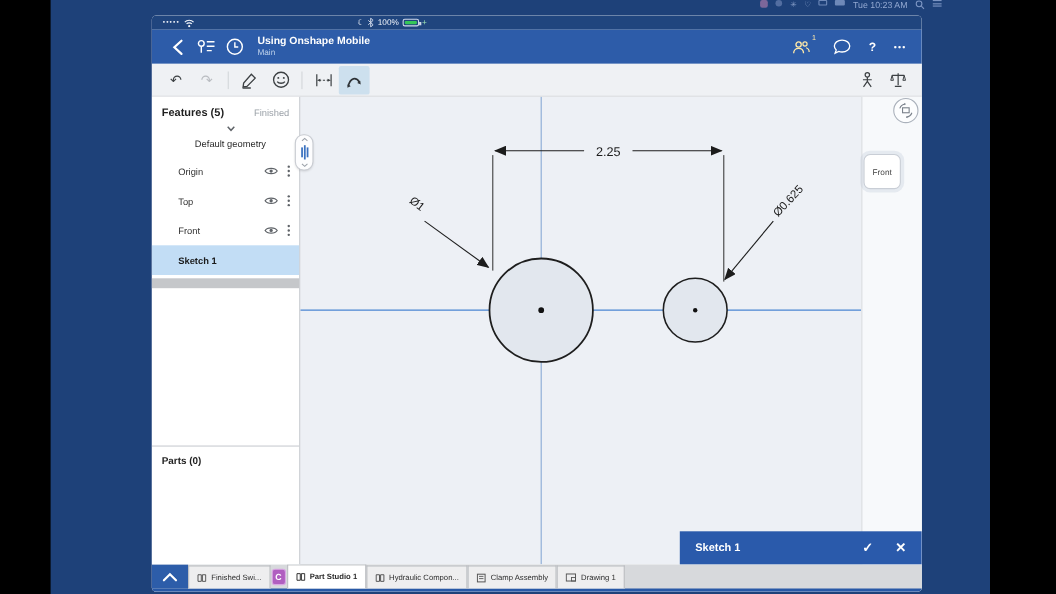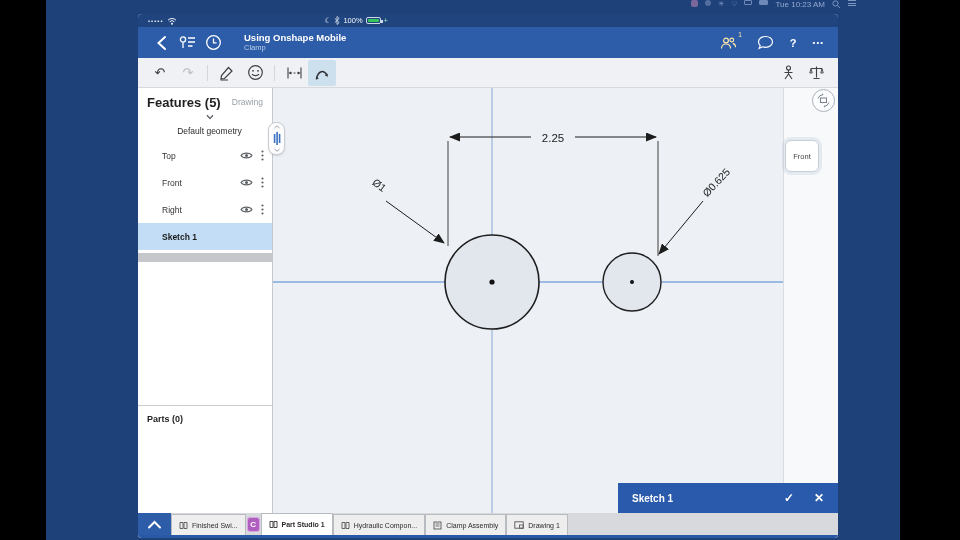--- a/index.html
+++ b/index.html
@@ -24,42 +24,42 @@
   .sb-left, .sb-right { display:flex; align-items:center; gap:3px; width:120px; }
   .sb-right { justify-content:flex-end; }
   .sb-center { flex:1; text-align:center; font-weight:bold; font-size:8px; }
   .sb-dots { letter-spacing:1px; font-size:6px; }
   .battery { width:15px; height:7px; border:1px solid #cfd9ea; border-radius:2px; position:relative; }
   .battery i { position:absolute; left:1px; top:1px; bottom:1px; width:11px; background:#35c759; border-radius:1px; }
   .battery em { position:absolute; right:-3px; top:2px; width:1.5px; height:3px; background:#cfd9ea; }
 
   .appheader { height:31px; background:#2d5ca9; display:flex; align-items:center; padding:0 10px; color:#fff; }
   .hd-icon { display:flex; align-items:center; justify-content:center; width:26px; height:24px; }
-  .hd-title-block { margin-left:18px; line-height:1.15; }
+  .hd-title-block { margin-left:8px; line-height:1.15; }
   .hd-title { font-size:9.5px; font-weight:bold; color:#fff; }
   .hd-sub { font-size:7.5px; color:#bcd0ea; }
   .hd-spacer { flex:1; }
   .hd-right { display:flex; align-items:center; gap:16px; padding-right:4px; }
   .hd-q { font-size:11px; font-weight:bold; }
   .hd-more { font-size:8px; letter-spacing:1px; }
   .badge1 { font-size:6.5px; color:#ffe9a8; position:relative; top:-5px; left:1px; }
 
   .toolbar { height:30px; background:#eff1f4; border-bottom:1px solid #d7dadd; display:flex; align-items:center; padding:0 8px; }
   .tb-btn { width:28px; height:26px; display:flex; align-items:center; justify-content:center; color:#3c4043; font-size:13px; }
   .tb-btn.disabled { color:#b9bcc1; }
   .tb-btn.selected { background:#cde0ee; border-radius:2px; }
   .tb-sep { width:1px; height:16px; background:#d3d6da; margin:0 5px; }
   .tb-spacer { flex:1; }
 
   .main { position:relative; height:425px; background:#edf0f5; }
 
   
   .features-panel { position:absolute; left:0; top:0; width:135px; height:425px; background:#fff; border-right:1px solid #c6cacf; display:flex; flex-direction:column; }
   .fp-header { height:26px; display:flex; align-items:center; justify-content:space-between; padding:2px 9px 0 9px; }
-  .fp-title { font-size:13px; font-weight:bold; color:#1f1f1f; }
+  .fp-title { font-size:10px; font-weight:bold; color:#1f1f1f; }
   .fp-reorder { font-size:8.5px; color:#9ba1a8; }
   .fp-group { height:28px; display:flex; align-items:center; padding-left:9px; gap:6px; font-size:8.5px; color:#2b2b2b;flex-direction:column; }
   .fp-row { height:27px; display:flex; align-items:center; padding-left:24px; font-size:8.5px; color:#333; }
   .fp-row .lbl { flex:1; }
   .fp-row .eye { margin-right:8px; display:flex; }
   .fp-row .dots { margin-right:8px; display:flex; }
   .fp-sketch { height:27px; display:flex; align-items:center; padding-left:24px; font-size:8.5px; font-weight:bold; color:#1a1a1a; background:#c2ddf5; }
   .fp-scroll { height:9px; background:#c5c7ca; margin-top:3px; }
   .fp-spacer { flex:1; }
   .parts-section { border-top:1px solid #c9ccd1; height:108px; padding:8px 0 0 9px; }
@@ -159,21 +159,21 @@
             </svg>
         </span>
         <span class="hd-icon">
           <svg width="17" height="17" viewBox="0 0 17 17">
               <circle cx="8.5" cy="8.5" r="6.8" fill="none" stroke="#fff" stroke-width="1.3"></circle>
               <polyline points="8.5,4.5 8.5,8.8 11.6,8.8" fill="none" stroke="#fff" stroke-width="1.3"></polyline>
             </svg>
         </span>
         <span class="hd-title-block">
           <div class="hd-title">Using Onshape Mobile</div>
-          <div class="hd-sub">Clamp</div>
+          <div class="hd-sub">Main</div>
         </span>
         <span class="hd-spacer"></span>
         <span class="hd-right">
           <span style="display:flex;align-items:flex-start;">
             <svg width="17" height="14" viewBox="0 0 17 14">
                 <circle cx="6" cy="4.5" r="2.4" fill="none" stroke="#ffe9a8" stroke-width="1.2"></circle>
                 <path d="M1.5 12.5 C1.5 9.5 3.5 8 6 8 C8.5 8 10.5 9.5 10.5 12.5" fill="none" stroke="#ffe9a8" stroke-width="1.2"></path>
                 <circle cx="11.8" cy="4" r="1.9" fill="none" stroke="#ffe9a8" stroke-width="1.1"></circle>
                 <path d="M12.8 7.4 C14.6 7.9 15.6 9.4 15.6 11.3" fill="none" stroke="#ffe9a8" stroke-width="1.1"></path>
               </svg>
@@ -239,63 +239,63 @@
               <line x1="4.5" y1="13.5" x2="10.5" y2="13.5" stroke="#3c4043" stroke-width="1.2"></line>
             </svg>
         </span>
       </div>
 
       <div class="main">
 
         <div class="features-panel">
           <div class="fp-header">
             <span class="fp-title">Features (5)</span>
-            <span class="fp-reorder">Drawing</span>
+            <span class="fp-reorder">Finished</span>
           </div>
           <div class="fp-group">
             <svg width="8" height="6" viewBox="0 0 8 6">
                 <polyline points="1,1.2 4,4.5 7,1.2" fill="none" stroke="#5f6368" stroke-width="1.3"></polyline>
               </svg>
             <span>Default geometry</span>
           </div>
 
+          <div class="fp-row">
+            <span class="lbl">Origin</span>
+            <span class="eye">
+                <svg width="13" height="9" viewBox="0 0 13 9">
+                  <path d="M1 4.5 C3 1.3 10 1.3 12 4.5 C10 7.7 3 7.7 1 4.5 Z" fill="none" stroke="#5f6368" stroke-width="1.1"></path>
+                  <circle cx="6.5" cy="4.5" r="1.5" fill="#5f6368"></circle>
+                </svg>
+              </span>
+            <span class="dots">
+                <svg width="3" height="11" viewBox="0 0 3 11">
+                  <circle cx="1.5" cy="1.5" r="1.1" fill="#5f6368"></circle>
+                  <circle cx="1.5" cy="5.5" r="1.1" fill="#5f6368"></circle>
+                  <circle cx="1.5" cy="9.5" r="1.1" fill="#5f6368"></circle>
+                </svg>
+              </span>
+          </div>
           <div class="fp-row">
             <span class="lbl">Top</span>
             <span class="eye">
                 <svg width="13" height="9" viewBox="0 0 13 9">
                   <path d="M1 4.5 C3 1.3 10 1.3 12 4.5 C10 7.7 3 7.7 1 4.5 Z" fill="none" stroke="#5f6368" stroke-width="1.1"></path>
                   <circle cx="6.5" cy="4.5" r="1.5" fill="#5f6368"></circle>
                 </svg>
               </span>
             <span class="dots">
                 <svg width="3" height="11" viewBox="0 0 3 11">
                   <circle cx="1.5" cy="1.5" r="1.1" fill="#5f6368"></circle>
                   <circle cx="1.5" cy="5.5" r="1.1" fill="#5f6368"></circle>
                   <circle cx="1.5" cy="9.5" r="1.1" fill="#5f6368"></circle>
                 </svg>
               </span>
           </div>
           <div class="fp-row">
             <span class="lbl">Front</span>
-            <span class="eye">
-                <svg width="13" height="9" viewBox="0 0 13 9">
-                  <path d="M1 4.5 C3 1.3 10 1.3 12 4.5 C10 7.7 3 7.7 1 4.5 Z" fill="none" stroke="#5f6368" stroke-width="1.1"></path>
-                  <circle cx="6.5" cy="4.5" r="1.5" fill="#5f6368"></circle>
-                </svg>
-              </span>
-            <span class="dots">
-                <svg width="3" height="11" viewBox="0 0 3 11">
-                  <circle cx="1.5" cy="1.5" r="1.1" fill="#5f6368"></circle>
-                  <circle cx="1.5" cy="5.5" r="1.1" fill="#5f6368"></circle>
-                  <circle cx="1.5" cy="9.5" r="1.1" fill="#5f6368"></circle>
-                </svg>
-              </span>
-          </div>
-          <div class="fp-row">
-            <span class="lbl">Right</span>
             <span class="eye">
                 <svg width="13" height="9" viewBox="0 0 13 9">
                   <path d="M1 4.5 C3 1.3 10 1.3 12 4.5 C10 7.7 3 7.7 1 4.5 Z" fill="none" stroke="#5f6368" stroke-width="1.1"></path>
                   <circle cx="6.5" cy="4.5" r="1.5" fill="#5f6368"></circle>
                 </svg>
               </span>
             <span class="dots">
                 <svg width="3" height="11" viewBox="0 0 3 11">
                   <circle cx="1.5" cy="1.5" r="1.1" fill="#5f6368"></circle>
                   <circle cx="1.5" cy="5.5" r="1.1" fill="#5f6368"></circle>

